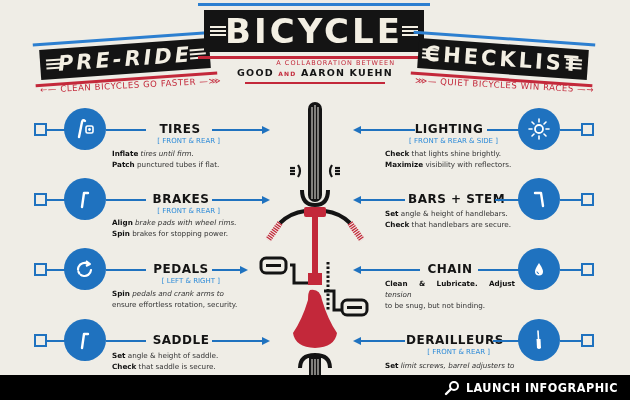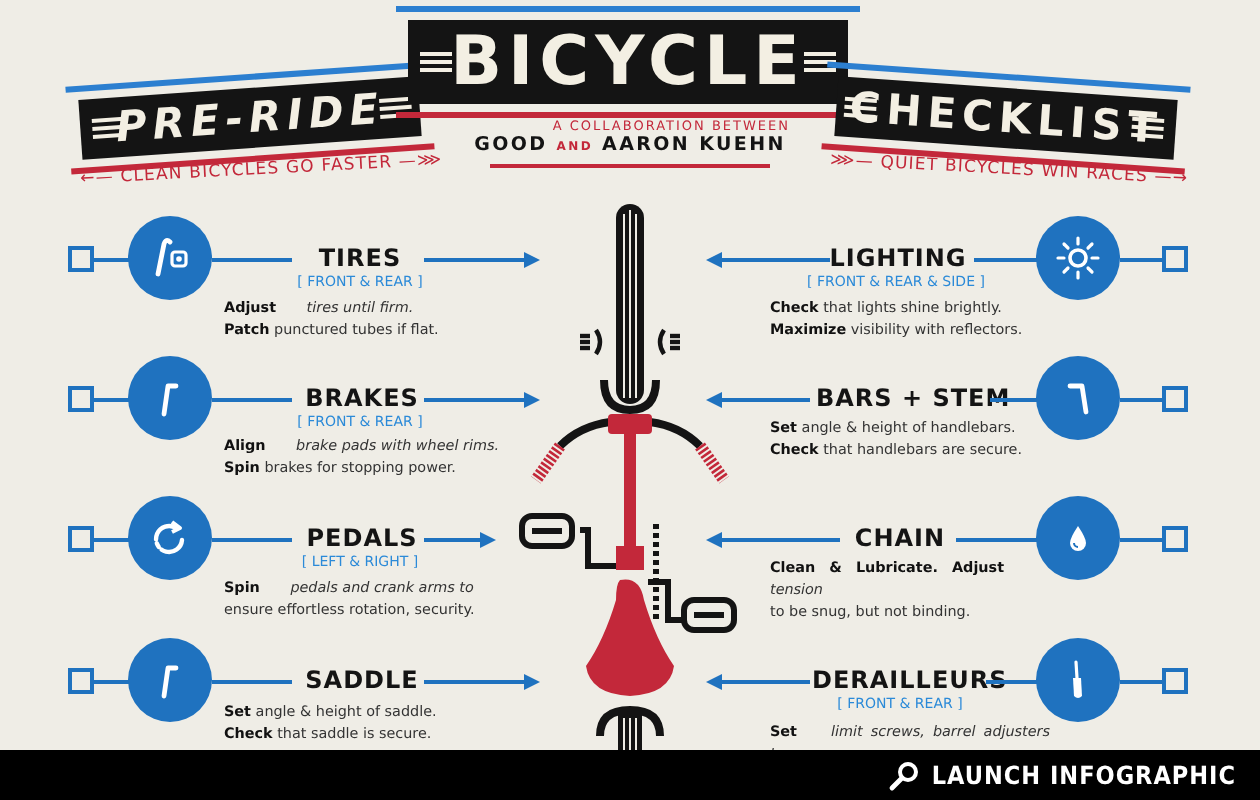--- a/index.html
+++ b/index.html
@@ -63,28 +63,28 @@
     position: absolute; width: 42px; height: 42px; border-radius: 50%;
     background: #1f72bf; color: #fff;
     display: flex; align-items: center; justify-content: center;
   }
   .circle svg { width: 26px; height: 26px; }
   .item-title {
     position: absolute; font-weight: bold; font-size: 12px; letter-spacing: 0.5px;
     color: #141414; text-align: center; white-space: nowrap;
   }
   .item-sub {
-    position: absolute; font-size: 7px; color: #2b8ad8; text-align: center; white-space: nowrap;
+    position: absolute; font-size: 7px; color: #2b8ad8; text-align: right; white-space: nowrap;
   }
   .item-desc {
     position: absolute; font-size: 7.2px; line-height: 11px; color: #333;
     text-align: justify; width: 150px;
   }
   .item-desc b { color: #111; }
-  .item-desc i { font-style: italic; margin-left: 13px; }
+  .item-desc i { font-style: italic; }
   .arrow-line { position: absolute; height: 2px; background: #1f72bf; }
   .arrow-head-r {
     position: absolute; width: 0; height: 0;
     border-top: 4px solid transparent; border-bottom: 4px solid transparent;
     border-left: 8px solid #1f72bf;
   }
   .arrow-head-l {
     position: absolute; width: 0; height: 0;
     border-top: 4px solid transparent; border-bottom: 4px solid transparent;
     border-right: 8px solid #1f72bf;
@@ -156,21 +156,21 @@
       <rect x="14" y="10" width="7" height="7" rx="1.5" stroke="#fff" stroke-width="1.6" fill="none"></rect>
       <circle cx="17.5" cy="13.5" r="1.4" fill="#fff"></circle>
     </svg>
   </div>
   <div class="connector" style="left:106px;top:129px;width:40px"></div>
   <div class="item-title" style="left:150px;top:122px;width:60px">TIRES</div>
   <div class="arrow-line" style="left:212px;top:129px;width:50px"></div>
   <div class="arrow-head-r" style="left:262px;top:126px"></div>
   <div class="item-sub" style="left:140px;top:137px;width:80px">[ FRONT &amp; REAR ]</div>
   <div class="item-desc" style="left:112px;top:148px">
-    <b>Adjust</b><i> tires until firm.</i><br>
+    <b>Inflate</b><i> tires until firm.</i><br>
     <b>Patch</b><span> punctured tubes if flat.</span>
   </div>
 </div>
 
 <div>
   <div class="checkbox" style="left:34px;top:193px"></div>
   <div class="connector" style="left:47px;top:199px;width:18px"></div>
   <div class="circle" style="left:64px;top:178px">
     <svg viewBox="0 0 26 26">
       <path d="M10 21 L12 7 L16 7" stroke="#fff" stroke-width="2.4" fill="none" stroke-linecap="round" stroke-linejoin="round"></path>

